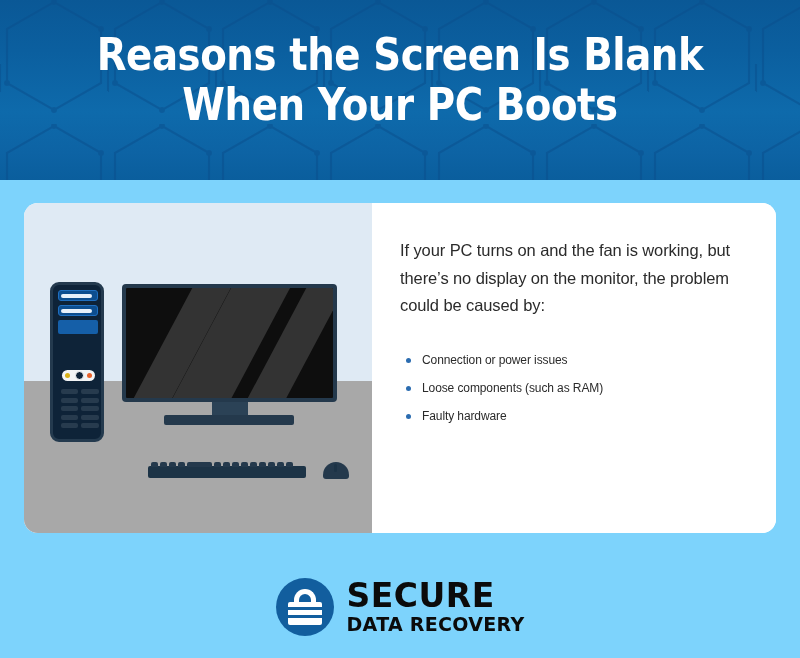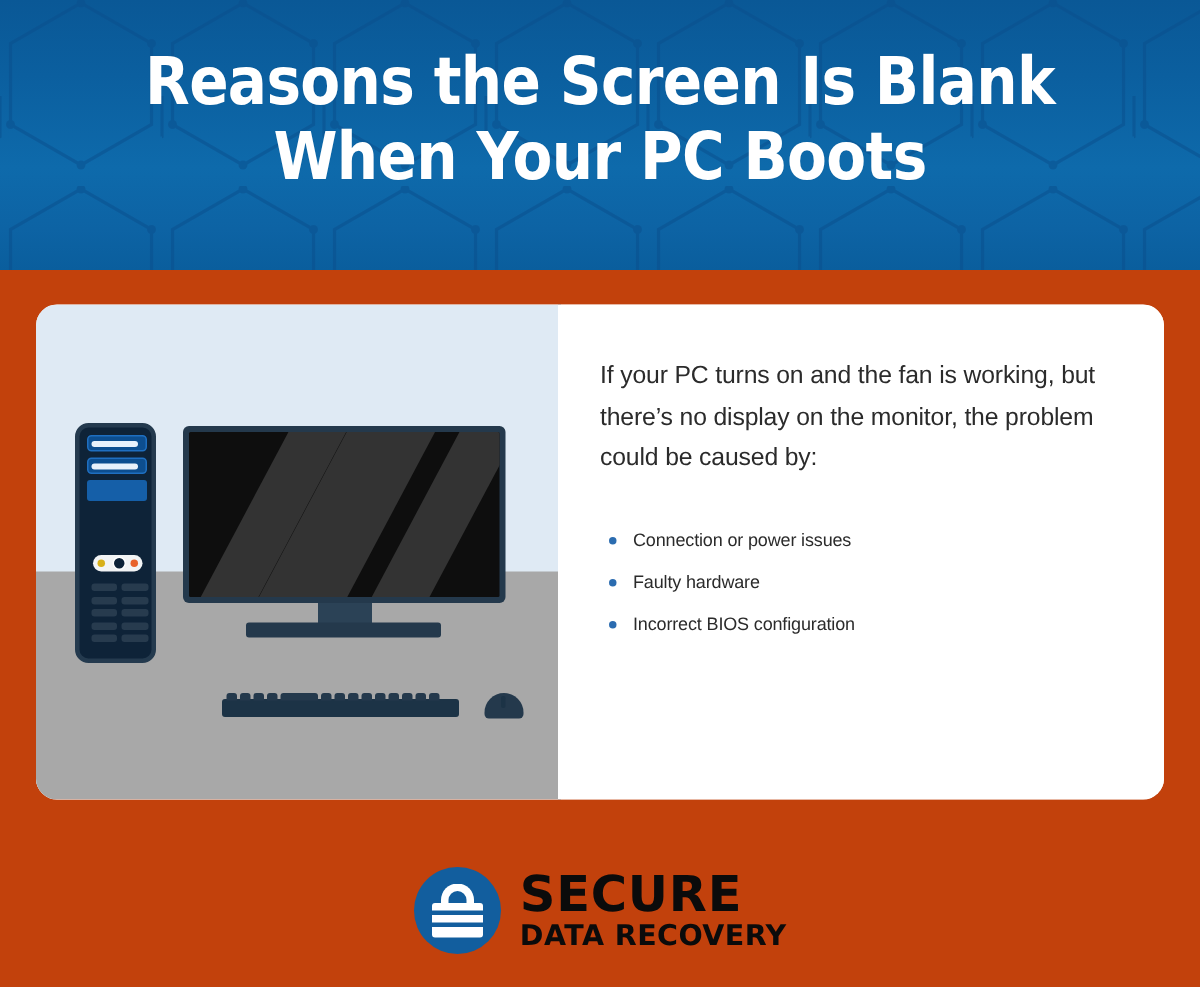--- a/index.html
+++ b/index.html
@@ -2,21 +2,21 @@
 <html><head>
 <meta charset="utf-8">
 <style>
   * { margin:0; padding:0; box-sizing:border-box; }
   html, body {
     width:800px; height:658px;
     background:#EAE9E8;
     font-family:"Liberation Sans", sans-serif;
     overflow:hidden;
   }
-  #page { position:relative; width:800px; height:658px; background:#c2410c; }
+  #page { position:relative; width:800px; height:658px; background:#7dd3fc; }
 
   
   .header {
     position:absolute; left:0; top:0; width:800px; height:180px;
     background:linear-gradient(180deg,#0a5896 0%, #0b5f9f 28%, #0e6aab 62%, #0d63a4 85%, #0a5e9d 100%);
     overflow:hidden;
   }
   .hexpattern {
     position:absolute; left:0; top:0; width:100%; height:100%;
     opacity:.5;
@@ -297,22 +297,22 @@
       </div>
       <div class="mouse"></div>
     </div>
 
     <div class="divider"></div>
 
     <div class="textpane">
       <p class="intro">If your PC turns on and the fan is working, but there’s no display on the monitor, the problem could be caused by:</p>
       <ul class="bullets">
         <li>Connection or power issues</li>
+        <li>Loose components (such as RAM)</li>
         <li>Faulty hardware</li>
-        <li>Incorrect BIOS configuration</li>
       </ul>
     </div>
   </div>
 
   <div class="footer">
     <div class="logo">
       <div class="logo-mark">
         <span class="shackle"></span>
         <span class="body">
           <span class="slit s1"></span>

